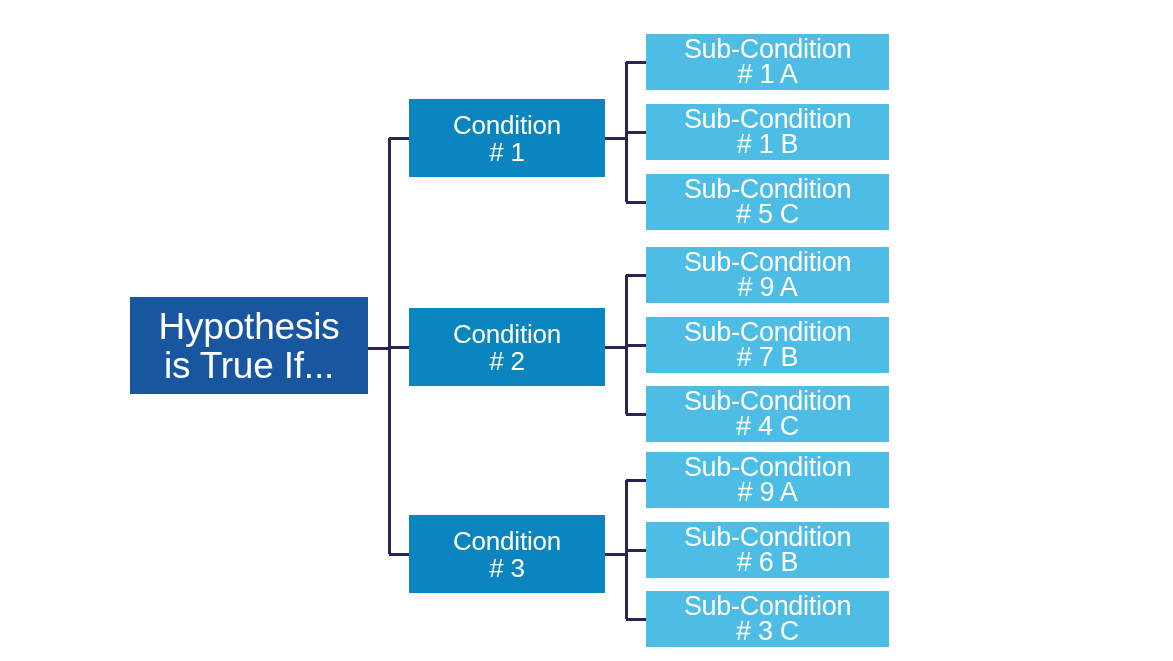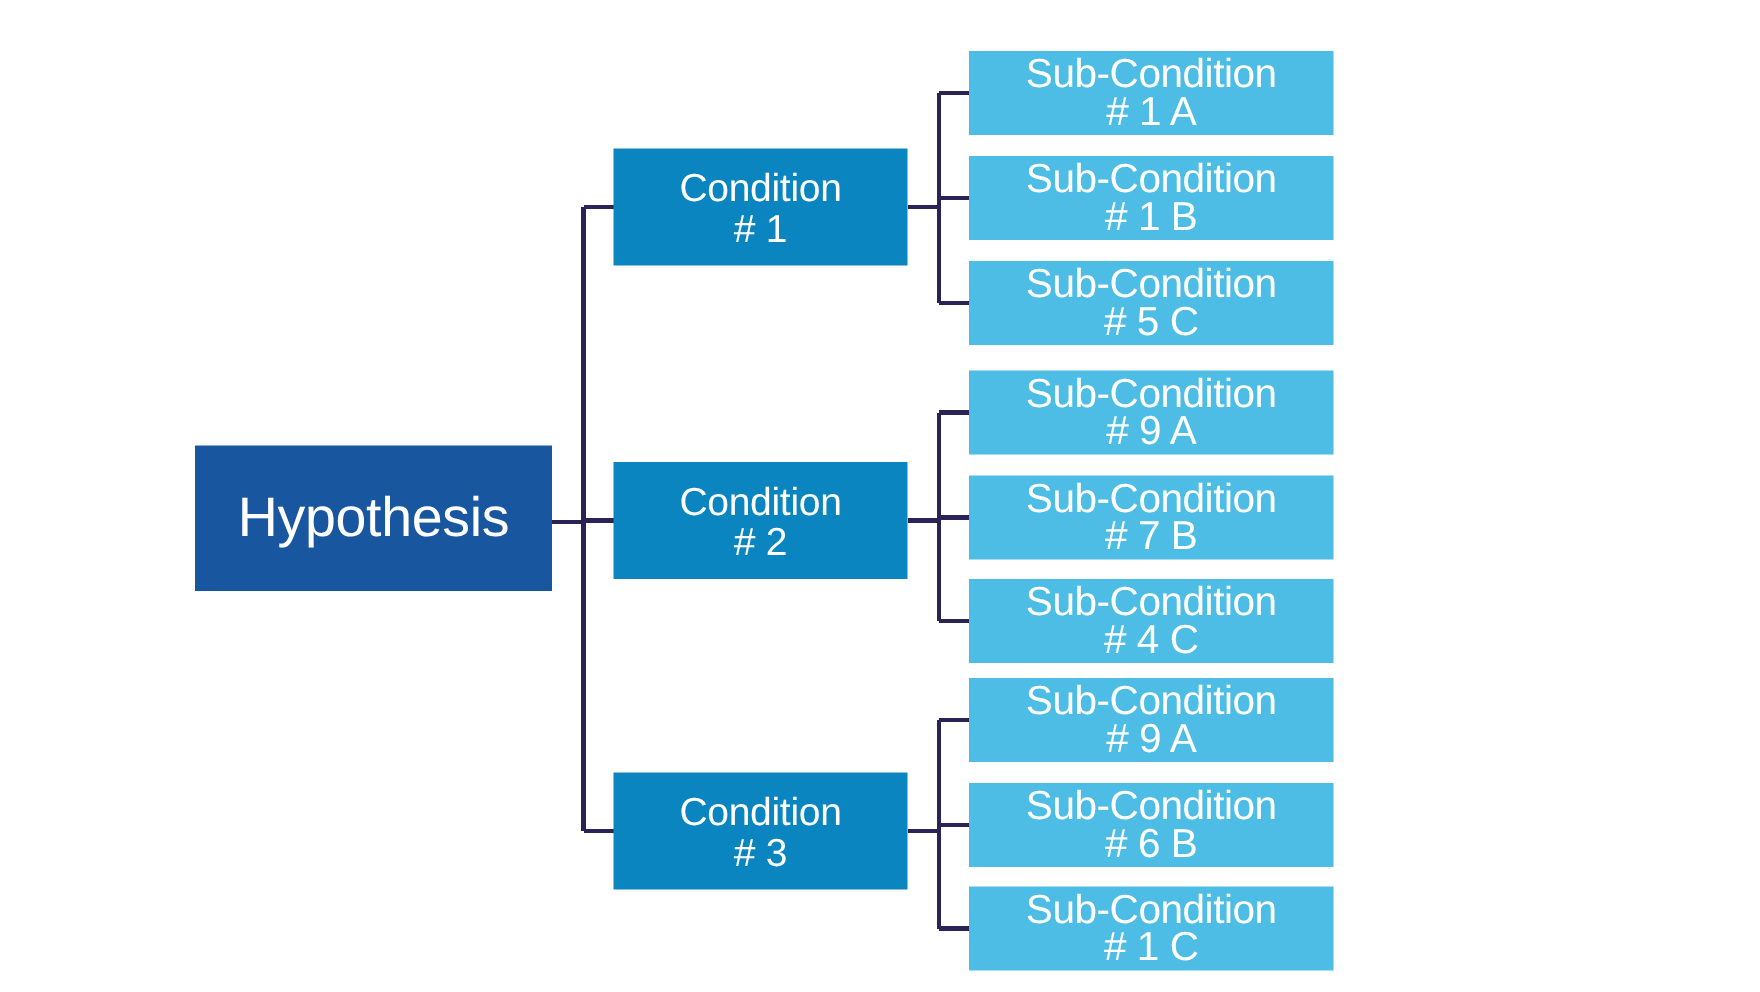--- a/index.html
+++ b/index.html
@@ -97,20 +97,21 @@
       <line x1="605" y1="554" x2="626" y2="554"></line>
       <line x1="626" y1="480" x2="626" y2="619"></line>
       <line x1="626" y1="480" x2="646" y2="480"></line>
       <line x1="626" y1="550" x2="646" y2="550"></line>
       <line x1="626" y1="619" x2="646" y2="619"></line>
     </g>
   </svg>
 
   <div class="node node-root" style="left: 130px; top: 297px; width: 238px; height: 97px; background: rgb(24, 87, 159); color: rgb(255, 255, 255);">
     <span class="l1">Hypothesis</span>
+    <span class="l2">is True If...</span>
   </div>
 
   <div class="node node-cond" style="left: 409px; top: 99px; width: 196px; height: 78px; background: rgb(11, 133, 191); color: rgb(255, 255, 255);">
     <span class="l1">Condition</span>
     <span class="l2"># 1</span>
   </div>
 
   <div class="node node-cond" style="left: 409px; top: 308px; width: 196px; height: 78px; background: rgb(11, 133, 191); color: rgb(255, 255, 255);">
     <span class="l1">Condition</span>
     <span class="l2"># 2</span>
@@ -150,16 +151,16 @@
   <div class="node node-sub" style="left: 646px; top: 452px; width: 243px; height: 56px; background: rgb(77, 189, 230); color: rgb(255, 255, 255);">
     <span class="l1">Sub-Condition</span>
     <span class="l2"># 9 A</span>
   </div>
   <div class="node node-sub" style="left: 646px; top: 522px; width: 243px; height: 56px; background: rgb(77, 189, 230); color: rgb(255, 255, 255);">
     <span class="l1">Sub-Condition</span>
     <span class="l2"># 6 B</span>
   </div>
   <div class="node node-sub" style="left: 646px; top: 591px; width: 243px; height: 56px; background: rgb(77, 189, 230); color: rgb(255, 255, 255);">
     <span class="l1">Sub-Condition</span>
-    <span class="l2"># 1 C</span>
+    <span class="l2"># 3 C</span>
   </div>
 
 </div>
 
 </body></html>

